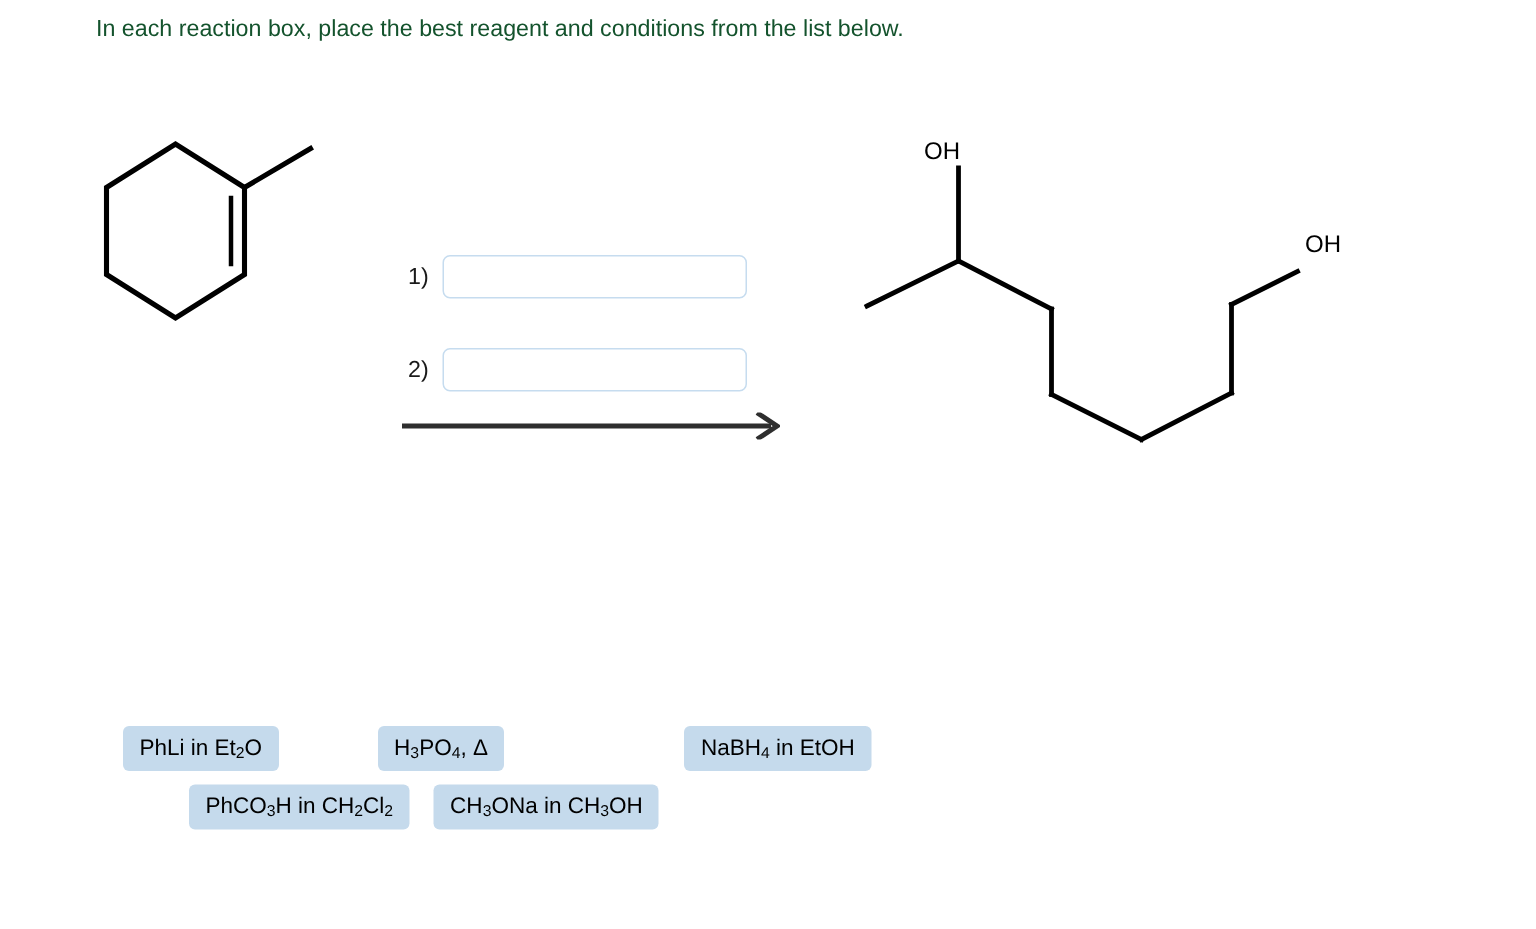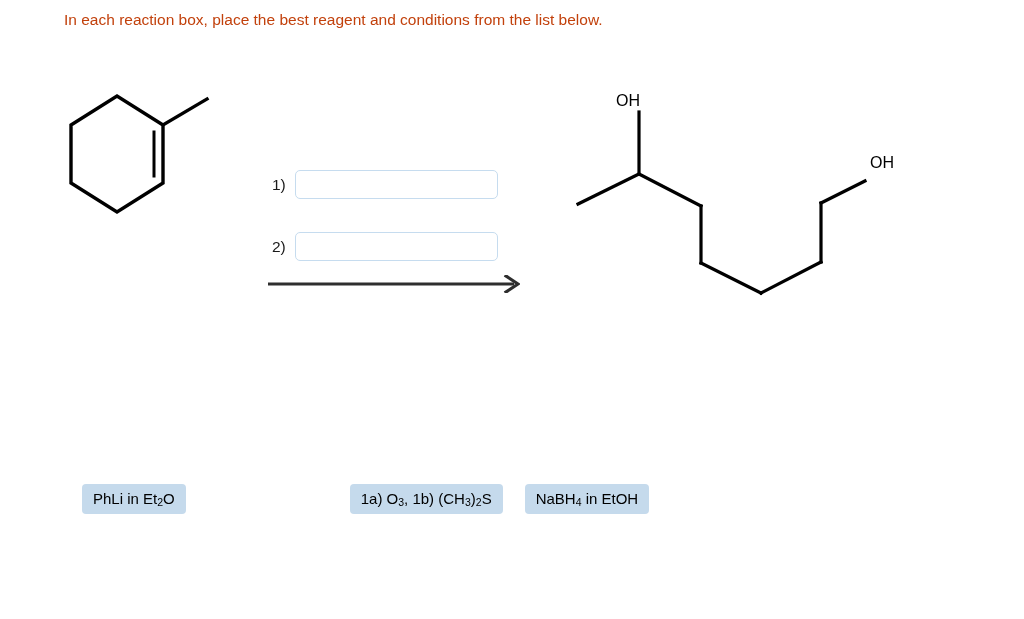--- a/index.html
+++ b/index.html
@@ -22,21 +22,21 @@
     height: 619px;
   }
 
   
   .prompt {
     position: absolute;
     left: 64px;
     top: 10px;
     font-size: 15.5px;
     line-height: 20px;
-    color: #c2410c;
+    color: #14532d;
     white-space: nowrap;
   }
 
   
   .scheme {
     position: absolute;
     left: 0;
     top: 70px;
     width: 1024px;
     height: 240px;
@@ -210,27 +210,29 @@
     </div>
 
   </div>
 
   <div class="bank">
 
     <div class="bank-row">
       <button class="reagent">PhLi in Et<sub>2</sub>O</button>
       <span class="spacer-1"></span>
       <span class="spacer-2"></span>
+      <button class="reagent">H<sub>3</sub>PO<sub>4</sub>, Δ</button>
       <span class="spacer-3"></span>
-      <button class="reagent">1a) O<sub>3</sub>, 1b) (CH<sub>3</sub>)<sub>2</sub>S</button>
       <span class="spacer-4"></span>
       <button class="reagent">NaBH<sub>4</sub> in EtOH</button>
     </div>
 
     <div class="bank-row">
       <span class="spacer-5"></span>
       <span class="spacer-6"></span>
+      <button class="reagent">PhCO<sub>3</sub>H in CH<sub>2</sub>Cl<sub>2</sub></button>
       <span class="spacer-7"></span>
+      <button class="reagent">CH<sub>3</sub>ONa in CH<sub>3</sub>OH</button>
     </div>
 
   </div>
 
 </div>
 
 </body></html>

